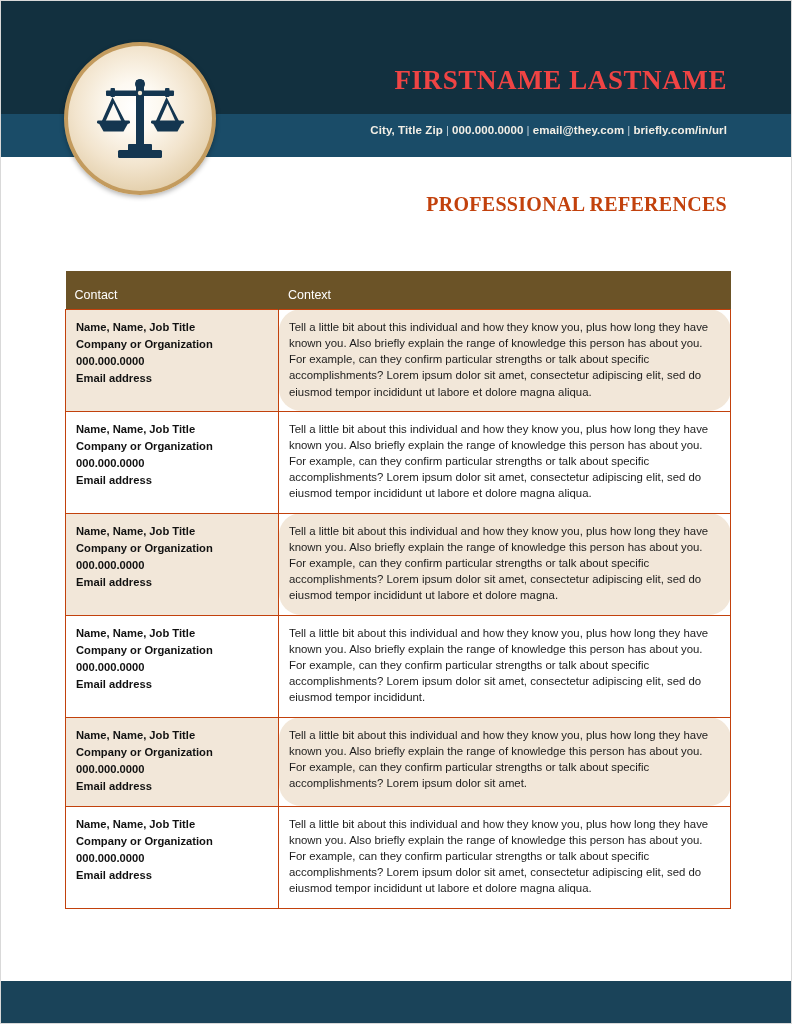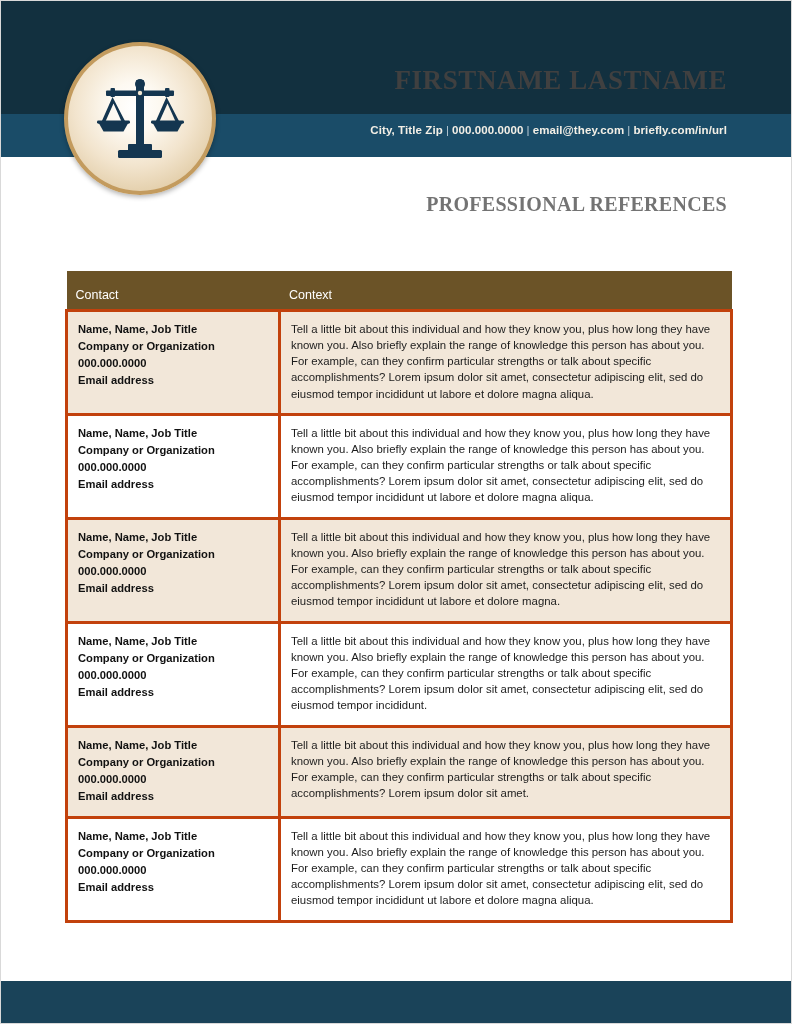--- a/index.html
+++ b/index.html
@@ -43,21 +43,21 @@
   }
 
   .name-title {
     position: absolute;
     right: 64px;
     top: 66px;
     font-family: "Liberation Serif", serif;
     font-weight: bold;
     font-size: 27px;
     letter-spacing: 0.6px;
-    color: #404040;
+    color: #ef4444;
     white-space: nowrap;
     line-height: 1;
   }
 
   .contact-line {
     position: absolute;
     right: 64px;
     top: 124px;
     font-family: "Liberation Sans", sans-serif;
     font-weight: bold;
@@ -94,21 +94,21 @@
 
   
   .section-title {
     position: absolute;
     right: 64px;
     top: 193px;
     font-family: "Liberation Serif", serif;
     font-weight: bold;
     font-size: 20px;
     letter-spacing: 0.3px;
-    color: #737373;
+    color: #c2410c;
     white-space: nowrap;
     line-height: 1;
     margin-left: 43px;
   }
 
   
   .ref-table {
     position: absolute;
     left: 64px;
     top: 270px;
@@ -131,40 +131,41 @@
     border: none;
   }
   .ref-table thead th.th-context {
     border-left: 1px solid #6b5327;
     margin-top: 8px;
   }
 
   .ref-table tbody td {
     vertical-align: top;
     padding: 9px 10px 11px 10px;
-    border: 3px solid #c2410c;
+    border: 1px solid #c2410c;
     font-size: 11.4px;
     line-height: 1.42;
     color: #1c1c1c;
     margin-left: 39px;
   }
   .ref-table tbody tr.shade td { background: #f2e7d9; }
   .ref-table tbody tr.plain td { background: #ffffff; }
 
   .ref-table td.contact-cell {
     font-weight: bold;
     color: #111111;
     font-size: 11.2px;
     line-height: 1.52;
     padding-left: 10px;
   }
   .contact-cell div { white-space: nowrap; }
 
   .ref-table td.context-cell {
     padding-right: 9px;
+    border-radius: 22px;
   }
 
   
   .footer-bar {
     position: absolute;
     left: 0;
     bottom: 0;
     width: 792px;
     height: 42px;
     background: #1a4359;

